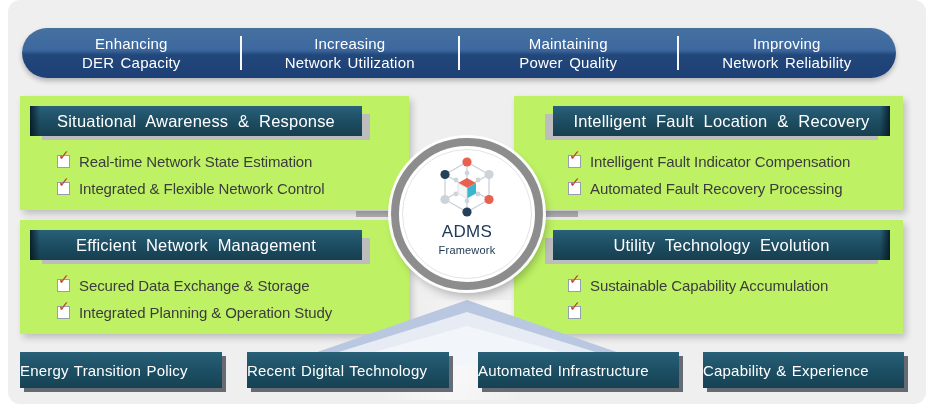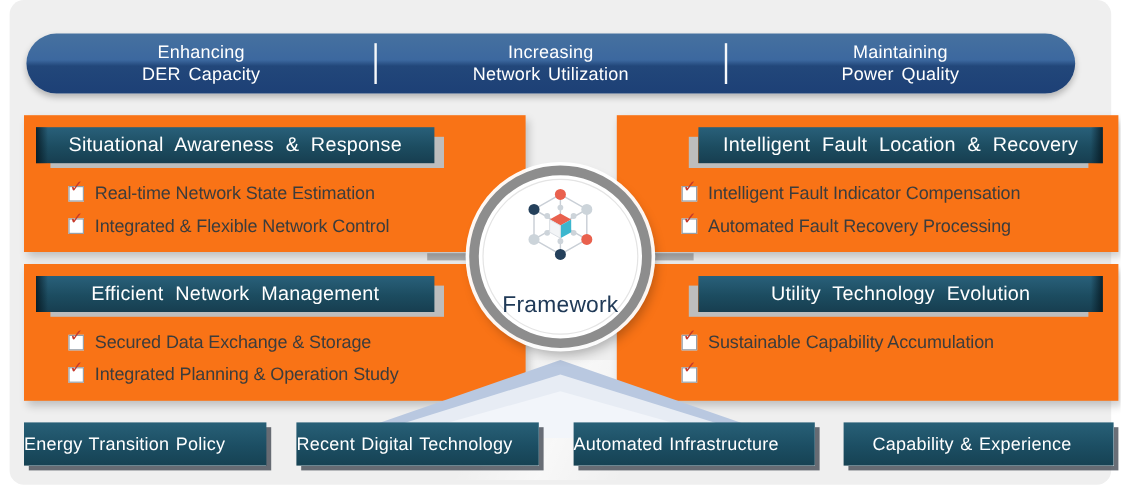--- a/index.html
+++ b/index.html
@@ -27,22 +27,22 @@
   .banner-seg:not(:last-child)::after{
     content:"";position:absolute;right:-1px;top:8px;bottom:8px;width:2px;background:#f6f8fb;
   }
   
   .connector{
     position:absolute;left:356px;top:211px;width:222px;height:6px;
     background:#b1b1b1;z-index:1;
   }
   
   .card{
-    position:absolute;width:389px;height:114px;background:#f97316;
-    box-shadow:3px 4px 7px rgba(0,0,0,.20);z-index:2;padding-left:29px;
+    position:absolute;width:389px;height:114px;background:#bef264;
+    box-shadow:3px 4px 7px rgba(0,0,0,.20);z-index:2;
   }
   .card-tl{left:20px;top:96px;}
   .card-bl{left:20px;top:220px;}
   .card-tr{left:514px;top:96px;}
   .card-br{left:514px;top:220px;}
   .card-header{
     position:absolute;top:10px;height:30px;display:flex;align-items:center;justify-content:center;
     color:#ffffff;font-size:16.5px;word-spacing:5px;letter-spacing:.2px;
     background:linear-gradient(180deg,#29607a 0%,#1c4c60 55%,#173e50 100%);
   }
@@ -64,34 +64,34 @@
   .cb .tick{position:absolute;left:0px;top:-8px;color:#c6392b;font-size:14px;font-weight:bold;line-height:14px;}
   
   .hub{
     position:absolute;left:391px;top:138px;width:152px;height:152px;box-sizing:border-box;
     background:#ffffff;border:8px solid #8d8d8d;border-radius:50%;z-index:6;
     box-shadow:0 0 0 3px rgba(255,255,255,.95),3px 6px 10px rgba(0,0,0,.28);
   }
   .hub-inner{position:absolute;inset:3px;border-radius:50%;border:1px solid #e4e4e4;}
   .hub-icon{position:absolute;left:50%;top:11px;transform:translateX(-50%);}
   .hub-t1{position:absolute;left:0;right:0;top:76px;text-align:center;color:#203a57;font-size:17px;letter-spacing:.4px;}
-  .hub-t2{position:absolute;left:0;right:0;top:98px;text-align:center;color:#203a57;font-size:19px;letter-spacing:.2px;}
+  .hub-t2{position:absolute;left:0;right:0;top:98px;text-align:center;color:#203a57;font-size:11px;letter-spacing:.2px;}
   
   .chevron{position:absolute;left:280px;top:295px;z-index:3;}
   
   .fbox{
     position:absolute;top:352px;height:36px;display:flex;align-items:center;justify-content:flex-start;
     color:#ffffff;font-size:15px;letter-spacing:.2px;word-spacing:1px;z-index:4;
     background:linear-gradient(180deg,#286077 0%,#1c4e63 55%,#164253 100%);
     box-shadow:4px 4px 0 rgba(48,55,66,.72);
   }
   .fbox1{left:20px;width:202px;}
   .fbox2{left:247px;width:202px;}
   .fbox3{left:478px;width:201px;}
-  .fbox4{left:703px;width:201px;padding-left:24px;}
+  .fbox4{left:703px;width:201px;}
   
   .sheen{
     position:absolute;left:140px;top:300px;width:660px;height:100px;z-index:0;
     background:linear-gradient(115deg,rgba(255,255,255,0) 40%,rgba(255,255,255,.55) 50%,rgba(255,255,255,0) 60%);
   }
 </style>
 </head>
 <body>
 
 <div class="stage">
@@ -103,20 +103,24 @@
       <span>Enhancing</span>
       <span>DER Capacity</span>
     </div>
     <div class="banner-seg">
       <span>Increasing</span>
       <span>Network Utilization</span>
     </div>
     <div class="banner-seg">
       <span>Maintaining</span>
       <span>Power Quality</span>
+    </div>
+    <div class="banner-seg">
+      <span>Improving</span>
+      <span>Network Reliability</span>
     </div>
   </div>
 
   <div class="connector"></div>
 
   <svg class="chevron" width="374" height="70" viewBox="0 0 374 70">
     <polygon points="0,70 187,5 374,70" fill="#b9c8e0"></polygon>
     <polygon points="17,70 187,17 357,70" fill="#e7ecf4"></polygon>
     <polygon points="48,70 187,31 326,70" fill="#f2f5fa"></polygon>
   </svg>
@@ -221,20 +225,21 @@
       <polygon points="36,21 45,26 36,31 27,26" fill="#e9614e"></polygon>
       <polygon points="36,31 45,26 45,36.5 36,41.5" fill="#3cb6ce"></polygon>
       <polygon points="36,31 27,26 27,36.5 36,41.5" fill="#f3f5f7" stroke="#d9dee3" stroke-width="0.8"></polygon>
       <circle cx="36" cy="5" r="4.6" fill="#e9614e"></circle>
       <circle cx="58" cy="17.5" r="4.6" fill="#ccd4da"></circle>
       <circle cx="58" cy="42.5" r="4.6" fill="#e9614e"></circle>
       <circle cx="36" cy="55" r="4.6" fill="#24405b"></circle>
       <circle cx="14" cy="42.5" r="4.6" fill="#ccd4da"></circle>
       <circle cx="14" cy="17.5" r="4.6" fill="#24405b"></circle>
     </svg>
+    <div class="hub-t1">ADMS</div>
     <div class="hub-t2">Framework</div>
   </div>
 
   <div class="fbox fbox1">
     <span>Energy Transition Policy</span>
   </div>
   <div class="fbox fbox2">
     <span>Recent Digital Technology</span>
   </div>
   <div class="fbox fbox3">

